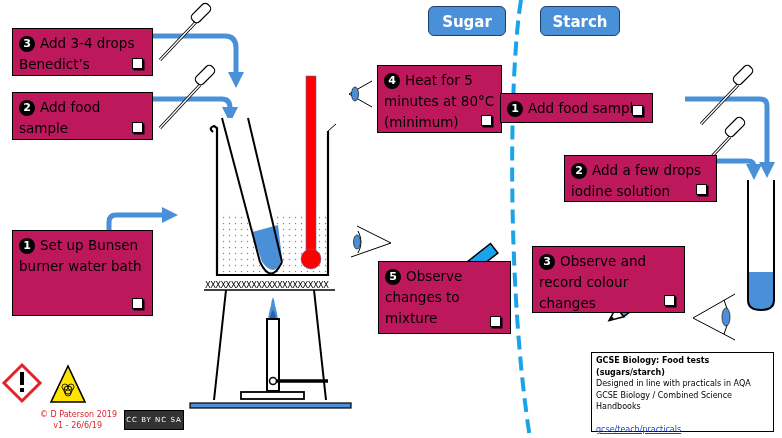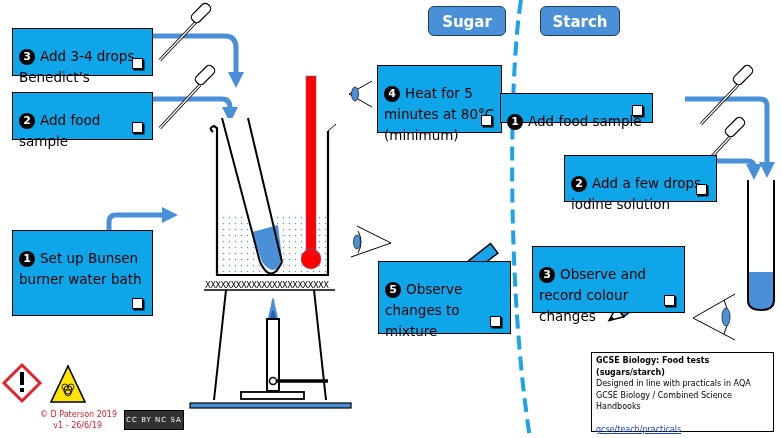--- a/index.html
+++ b/index.html
@@ -1,18 +1,18 @@
 <!DOCTYPE html>
 <html><head>
 <meta charset="utf-8">
 <style>
   html,body{margin:0;padding:0;background:#fff;}
   body{width:782px;height:438px;position:relative;overflow:hidden;font-family:"Liberation Sans",sans-serif;}
   #scene{position:absolute;left:0;top:0;}
-  .step{position:absolute;border:1.5px solid #000;background:#0ea5e9;box-sizing:border-box;font-family:"DejaVu Sans",sans-serif;font-size:13.5px;line-height:21px;padding:17px 5px 0 6px;color:#000;}
+  .step{position:absolute;border:1.5px solid #000;background:#be185d;box-sizing:border-box;font-family:"DejaVu Sans",sans-serif;font-size:13.5px;line-height:21px;padding:4px 5px 0 6px;color:#000;}
   .step .num{display:inline-block;width:16px;height:16px;border-radius:50%;background:#000;color:#fff;font-size:11px;line-height:16px;text-align:center;font-weight:bold;margin-right:5px;vertical-align:1px;}
   .step .chk{position:absolute;right:9px;bottom:6px;width:9px;height:9px;border:1.3px solid #000;box-shadow:1.5px 1.5px 0 #000;background:#fff;}
   .tab{position:absolute;top:6px;height:30px;background:#4a90d9;border:1.5px solid #1f3f66;border-radius:6px;color:#fff;font-family:"DejaVu Sans",sans-serif;font-weight:bold;font-size:15px;line-height:30px;text-align:center;box-sizing:border-box;}
   .info{position:absolute;left:591px;top:352px;width:183px;height:80px;border:1.5px solid #000;box-sizing:border-box;padding:2px 4px;font-family:"DejaVu Sans",sans-serif;font-size:8px;line-height:11.5px;color:#000;background:#fff;}
   .info .t{font-weight:bold;}
   .info a{color:#1a44c8;text-decoration:underline;}
   .credit{position:absolute;left:40px;top:409px;width:62px;text-align:right;font-family:"DejaVu Sans",sans-serif;font-size:8px;line-height:11px;color:#d9232d;}
   .cc{position:absolute;left:124px;top:410px;width:60px;height:20px;background:#333;border:1px solid #000;box-sizing:border-box;color:#fff;font-size:7px;line-height:18px;text-align:center;letter-spacing:1px;font-family:"DejaVu Sans",sans-serif;}
 </style>
 </head>

